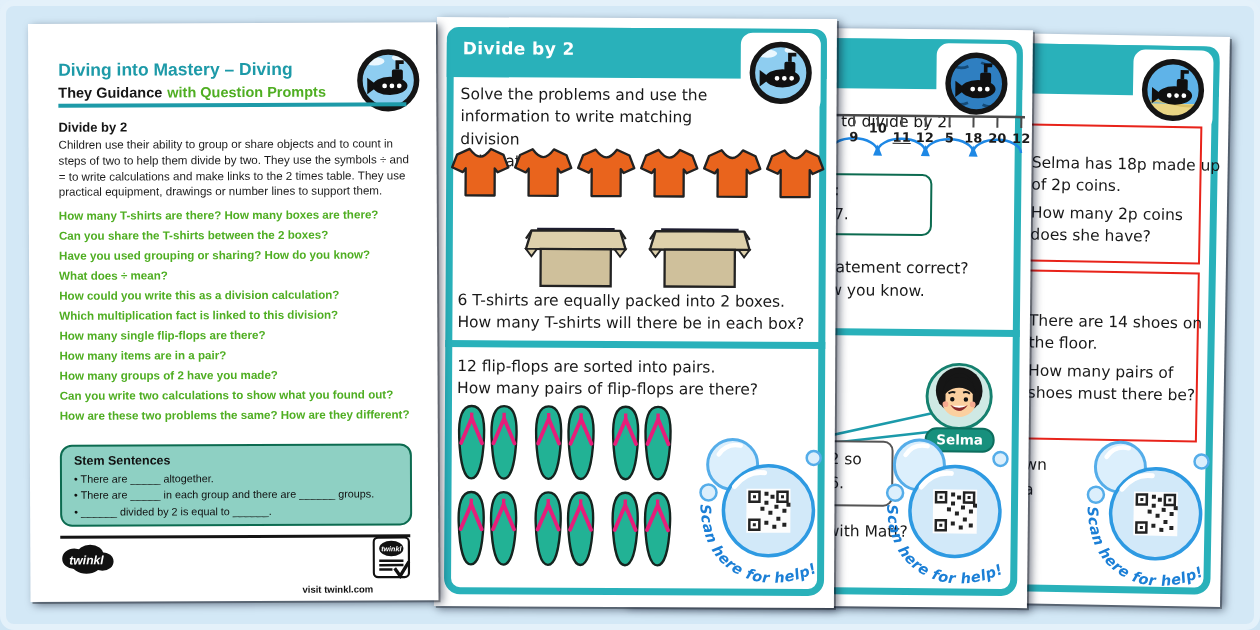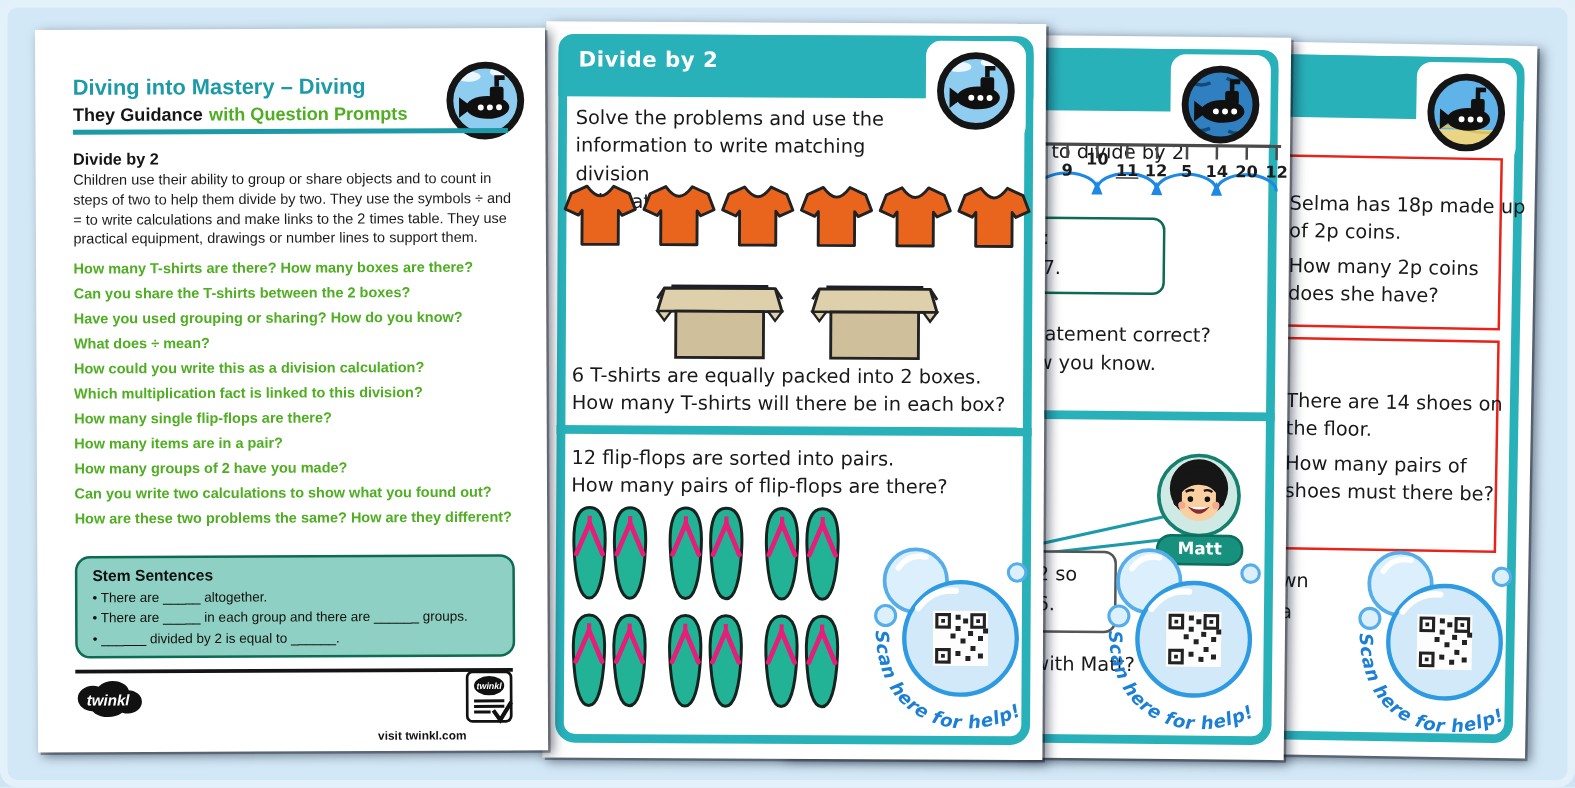--- a/index.html
+++ b/index.html
@@ -378,21 +378,21 @@
       <polygon points="44.4,50 53.4,50 48.9,39"></polygon>
       <polygon points="92.2,50 101.2,50 96.7,39"></polygon>
       <polygon points="140,50 149,50 144.5,39"></polygon>
     </g>
   </svg>
   <span class="nl-num" style="left:216px;top:101px;">9</span>
   <span class="nl-num" style="left:239.9px;top:92px;">10</span>
   <span class="nl-num" style="left:263.8px;top:101px;text-decoration:underline;">11</span>
   <span class="nl-num" style="left:287px;top:101px;">12</span>
   <span class="nl-num" style="left:311.6px;top:101px;">5</span>
-  <span class="nl-num" style="left:335.5px;top:101px;">14</span>
+  <span class="nl-num" style="left:335.5px;top:101px;">18</span>
   <span class="nl-num" style="left:359.4px;top:101px;">20</span>
   <span class="nl-num" style="left:383.3px;top:101px;">12</span>
 
   <div class="stmtbox" style="left:118px;top:145px;width:182px;height:58px;"></div>
   <div class="frag" style="left:206px;top:151px;">:</div>
   <div class="frag" style="left:206px;top:175px;">7.</div>
 
   <div class="frag" style="left:202px;top:228px;">tatement correct?</div>
   <div class="frag" style="left:202px;top:251px;">w you know.</div>
 
@@ -411,21 +411,21 @@
     <rect x="50" y="31" width="7" height="14" rx="3.5" fill="#161616"></rect>
     <path d="M19,34 C21,20 28,16 36,16 C44,16 51,20 53,34 C53,24 47,12 36,12 C25,12 19,24 19,34 Z" fill="#161616"></path>
     <circle cx="29" cy="39" r="2.3" fill="#111"></circle>
       <circle cx="43" cy="39" r="2.3" fill="#111"></circle>
     <path d="M25,33 q4,-2.5 7,-1 M40,32 q4,-1.5 7,1" stroke="#161616" stroke-width="2" fill="none"></path>
     <circle cx="22" cy="44" r="3" fill="#f5a98f"></circle>
       <circle cx="50" cy="44" r="3" fill="#f5a98f"></circle>
     <path d="M27,45 Q36,57 45,45 Q36,49 27,45 Z" fill="#8c2b2b"></path>
     <path d="M28.5,45.5 Q36,49.5 43.5,45.5 Z" fill="#fff"></path>
   </svg>
-  <div class="pill" style="left:299px;top:398px;width:66px;height:21px;">Matt</div>
+  <div class="pill" style="left:299px;top:398px;width:66px;height:21px;">Selma</div>
 
   <div class="bubble" style="left:118px;top:412px;width:146px;height:62px;"></div>
   <div class="frag" style="left:204px;top:420px;">2 so</div>
   <div class="frag" style="left:204px;top:444px;">6.</div>
 
   <div class="frag" style="left:202px;top:492px;">with Matt?</div>
 
   <svg class="abs" style="left:258px;top:402px;" width="126" height="152" viewBox="0 0 126 152">
     <circle cx="36" cy="34" r="25" fill="#dceffc" stroke="#55ade9" stroke-width="3"></circle>
     <path d="M22,24 Q30,12 44,15" stroke="#fff" stroke-width="4.5" fill="none" stroke-linecap="round"></path>

